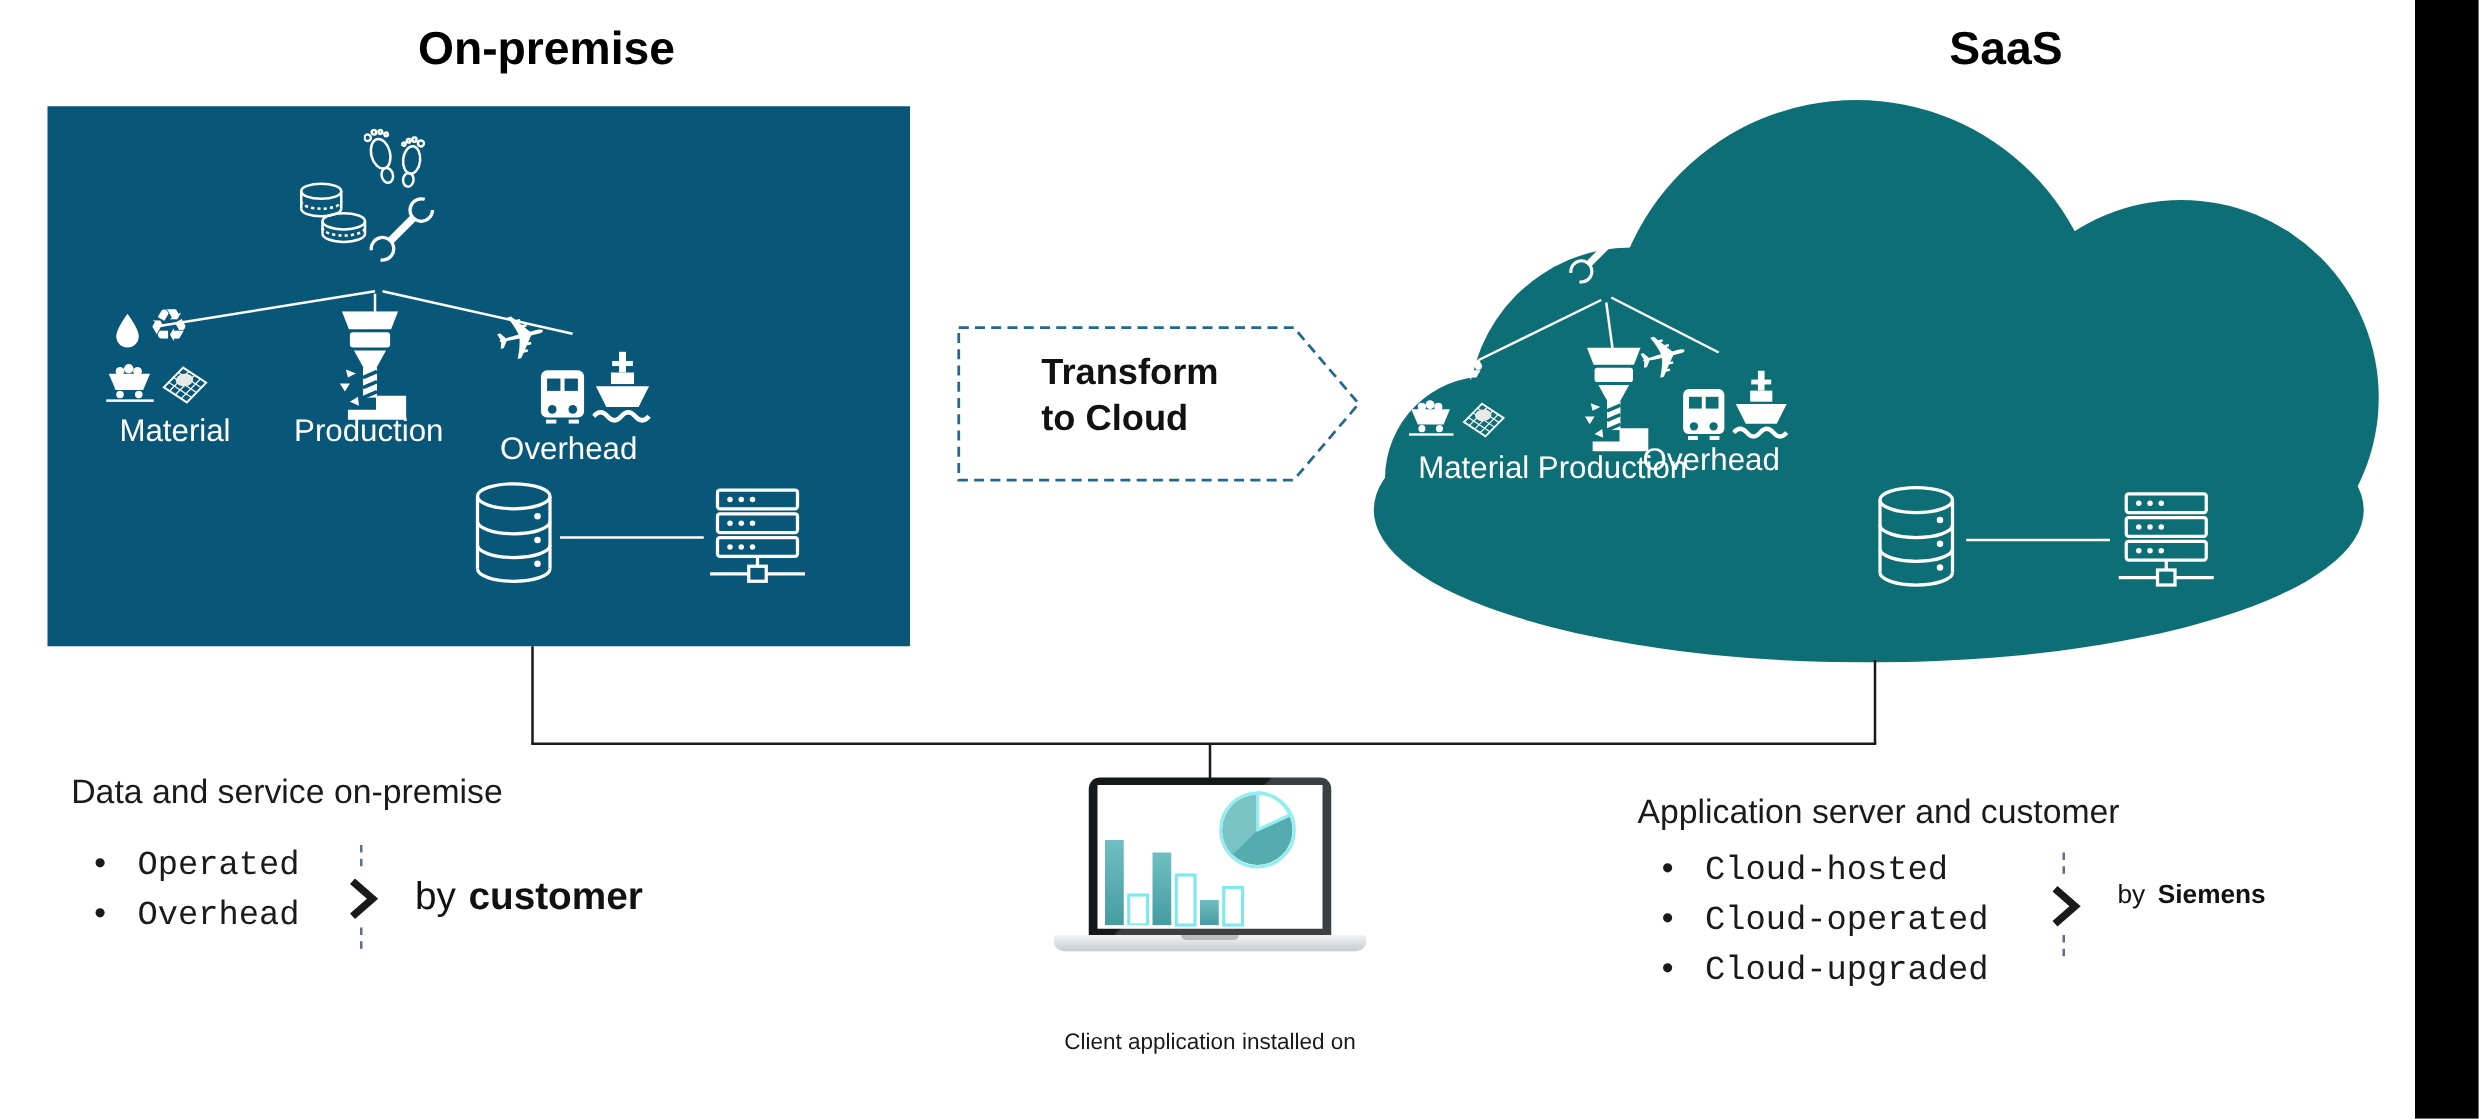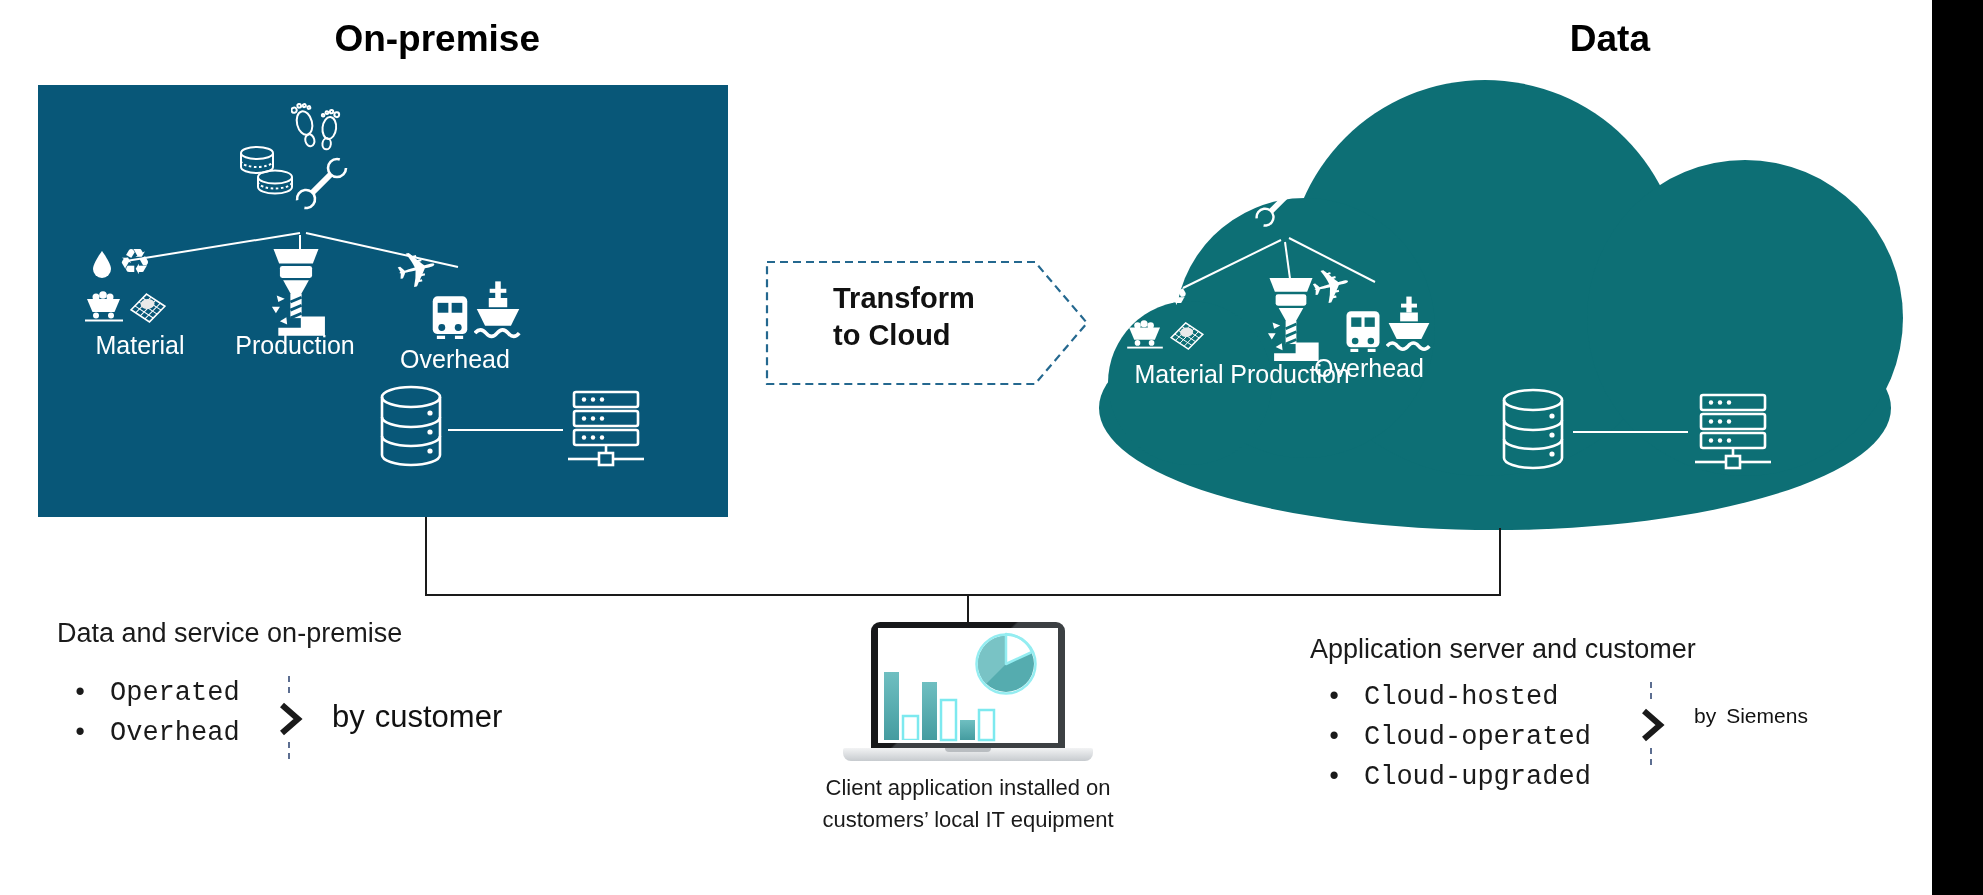--- a/index.html
+++ b/index.html
@@ -23,32 +23,32 @@
   #laptop-screen{width:100%;height:100%;background:#fff;}
   #laptop-base{left:843px;top:748px;width:250px;height:13px;background:linear-gradient(#f2f3f4,#c7cbcf);
                border-radius:2px 2px 8px 8px;}
   #laptop-notch{left:945px;top:748px;width:46px;height:4px;background:#b9bdc1;border-radius:0 0 4px 4px;}
   
   .blk-heading{font-size:27px;color:#1a1a1a;}
   .bullet-row{position:absolute;font-size:27px;color:#1a1a1a;font-family:Liberation Mono, monospace;}
   .bullet-dot{display:inline-block;width:38px;}
   .by-line{position:absolute;color:#111;white-space:nowrap;}
   .by-prefix{font-weight:normal;margin-right:10px;}
-  .by-actor{font-weight:normal;}
+  .by-actor{font-weight:bold;}
   .mini-dash{position:absolute;width:0;border-left:2px dashed #5C6E91;}
-  #caption{left:738px;top:772px;width:460px;text-align:center;font-size:22px;line-height:32px;color:#1a1a1a;}
+  #caption{left:738px;top:817px;width:460px;text-align:center;font-size:18px;line-height:32px;color:#1a1a1a;}
   
   #right-bar{left:1932px;top:0;width:51px;height:895px;background:#000;}
   svg{display:block;}
 </style>
 </head>
 <body>
 
 <div class="abs panel-title" style="left:140px;top:18px;width:400px;">On-premise</div>
-<div class="abs panel-title" style="left:1260px;top:18px;width:390px;">Data</div>
+<div class="abs panel-title" style="left:1260px;top:18px;width:390px;">SaaS</div>
 
 <div class="abs" id="onprem-box">
 
   <svg class="abs" style="left:0;top:0;" width="690" height="432" viewBox="0 0 690 432">
     <line x1="262" y1="148" x2="88" y2="176" stroke="#fff" stroke-width="2"></line>
     <line x1="262" y1="150" x2="262" y2="178" stroke="#fff" stroke-width="2"></line>
     <line x1="268" y1="148" x2="420" y2="182" stroke="#fff" stroke-width="2"></line>
   </svg>
 
   <div class="abs" style="left:197px;top:12px;width:130px;height:145px;">
@@ -377,21 +377,20 @@
         <rect x="4" y="112" width="38" height="2" fill="#fff"></rect>
       </g>
     </svg>
   </div>
 </div>
 <div class="abs" id="laptop-base"></div>
 <div class="abs" id="laptop-notch"></div>
 
 <div class="abs" id="caption">
   <div>Client application installed on</div>
-  <div>customers’ local IT equipment</div>
 </div>
 
 <div class="abs blk-heading" style="left:57px;top:618px;">Data and service on-premise</div>
 <div class="bullet-row" style="left:72px;top:678px;">
   <span class="bullet-dot">•</span><span>Operated</span>
 </div>
 <div class="bullet-row" style="left:72px;top:718px;">
   <span class="bullet-dot">•</span><span>Overhead</span>
 </div>
 <div class="mini-dash" style="left:288px;top:676px;height:17px;"></div>

